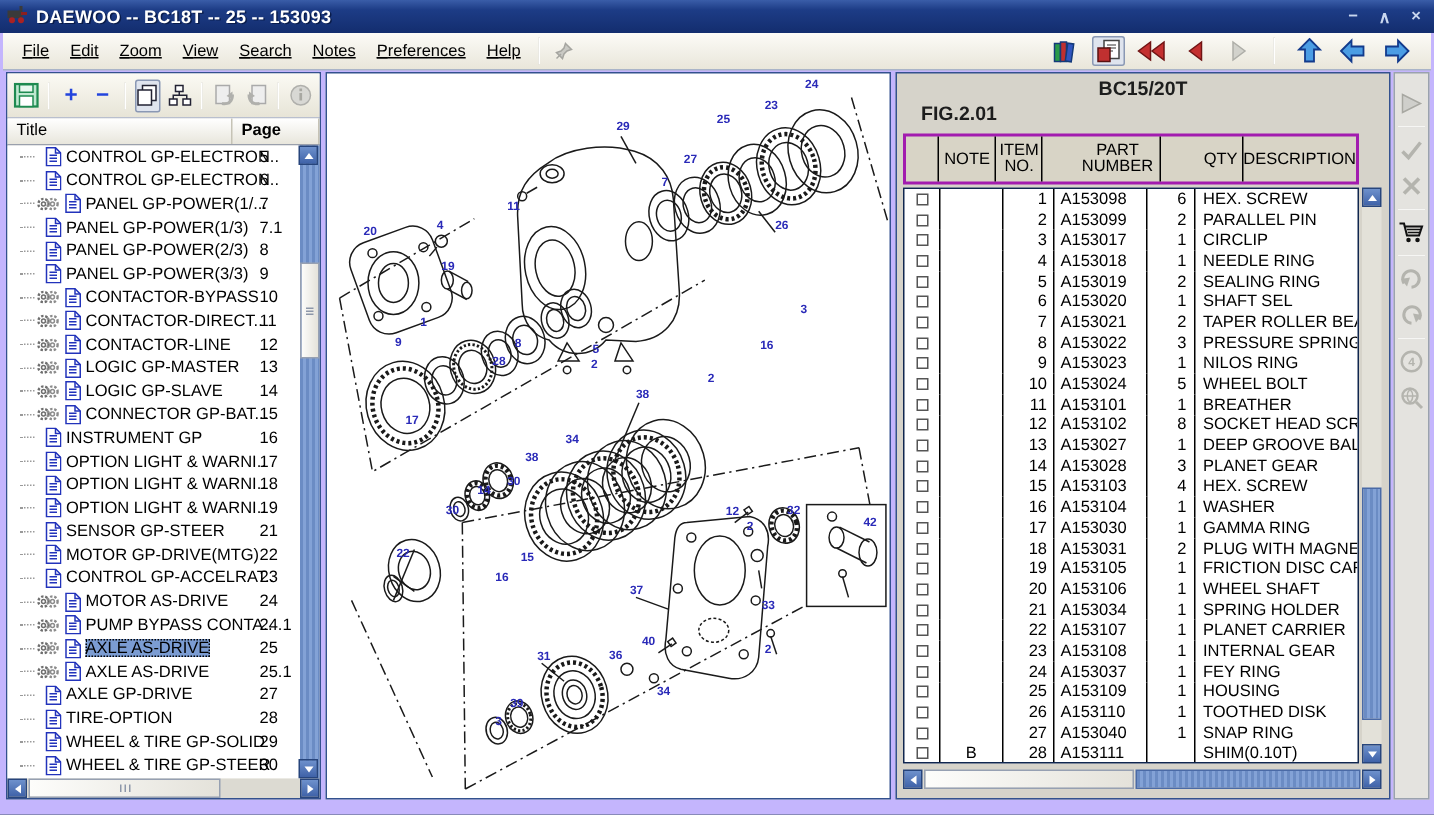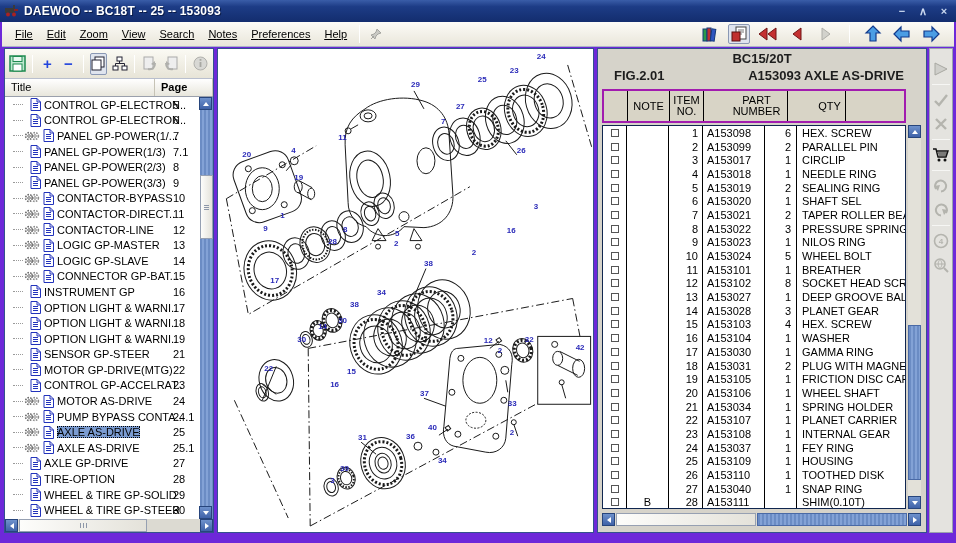--- a/index.html
+++ b/index.html
@@ -1,17 +1,17 @@
 <!DOCTYPE html>
 <html><head>
 <meta charset="utf-8">
 <style>
   html,body{margin:0;padding:0;background:#5a6a84;}
   *{box-sizing:border-box;}
-  .window{position:relative;width:956px;height:543px;background:#6d28d9;overflow:hidden;
+  .window{position:relative;width:956px;height:543px;background:#c4b5fd;overflow:hidden;
           font-family:"Liberation Sans",sans-serif;font-size:11px;color:#000;padding-left:36px;}
   
   .titlebar{position:absolute;left:0;top:0;width:956px;height:22px;
             background:linear-gradient(#3a5da8 0%,#1d3c86 30%,#132d6e 100%);
             display:flex;align-items:center;padding:0 4px;gap:5px;}
   .titlebar .t{color:#fff;font-weight:bold;font-size:12px;letter-spacing:.2px;
                text-shadow:1px 1px 0 #0a1c4a;flex:1;white-space:nowrap;overflow:hidden;}
   .winbtn{width:16px;height:14px;color:#c9d7ef;font-size:11px;font-weight:bold;
           display:flex;align-items:center;justify-content:center;cursor:default;}
   
@@ -959,29 +959,29 @@
             <text x="188" y="391" class="dlabel">36</text>
             <text x="220" y="415" class="dlabel">34</text>
           </g>
       </svg>
     </div>
 
     <div class="panel right-panel">
       <div class="fig-head">
         <div class="fig-model">BC15/20T</div>
         <div class="fig-no">FIG.2.01</div>
-        <div class="fig-name">A153093 AXLE AS-DRIVE</div>
       </div>
       <div class="ptable">
         <div class="thead">
           <div class="c-cb"></div>
           <div class="c-note">NOTE</div>
           <div class="c-item" style="justify-content:center;padding:0;">ITEM NO.</div>
           <div class="c-part" style="justify-content:center;padding:0;margin-left:22px;">PART NUMBER</div>
           <div class="c-qty" style="justify-content:center;padding:0;margin-left:26px;">QTY</div>
+          <div class="c-desc" style="justify-content:center;padding:0;">DESCRIPTION</div>
         </div>
         <div class="tbody" id="parts-body">
             <div class="prow">
               <div class="c-cb">
                 <span class="cbox"></span>
               </div>
               <div class="c-note"></div>
               <div class="c-item">1</div>
               <div class="c-part">A153098</div>
               <div class="c-qty">6</div>

